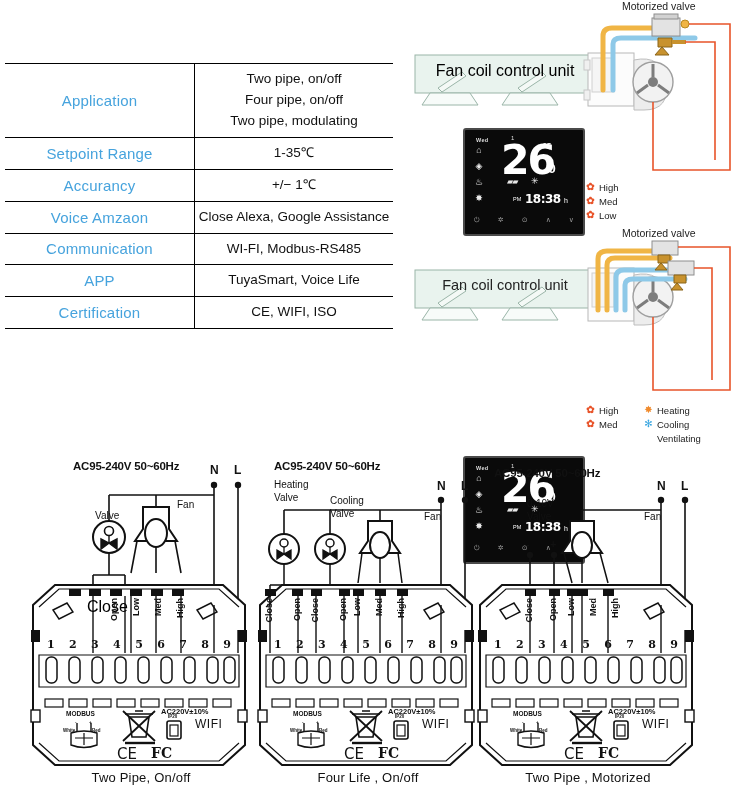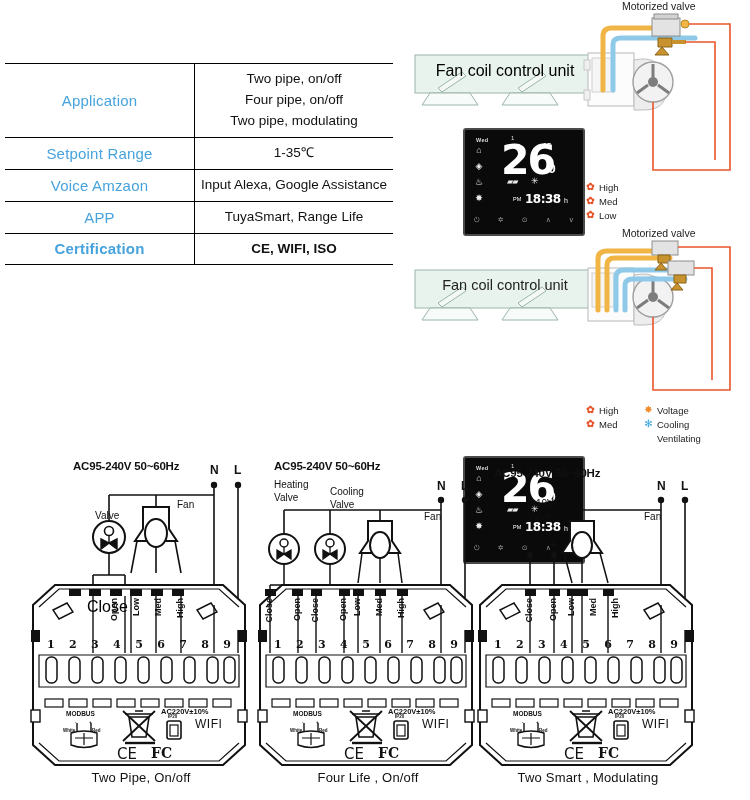--- a/index.html
+++ b/index.html
@@ -14,21 +14,21 @@
   #spec-table td{
     border-top:1.5px solid #000;border-bottom:1.5px solid #000;
     padding:5px 2px;text-align:center;vertical-align:middle;
   }
   #spec-table td.k{
     width:185px;color:#46a3dd;font-size:15px;
     border-right:1.5px solid #000;letter-spacing:.2px;
   }
   #spec-table td.v{color:#111;font-size:13.5px;line-height:1.55;}
   #spec-table tr td{border-bottom:none;}
-  #spec-table tr:last-child td{border-bottom:1.5px solid #000;font-weight:bold;}
+  #spec-table tr:last-child td{border-bottom:1.5px solid #000;}
   #spec-table tr td.k,#spec-table tr td.v{border-top:1.5px solid #000;}
   .vline{display:block;}
 
   
   .thermo{
     background:#0a0a0a;border:2px solid #4a4a4a;border-radius:3px;
     width:118px;height:104px;position:relative;color:#fff;
   }
   .t-day{position:absolute;left:11px;top:7px;font-size:5.5px;font-weight:bold;letter-spacing:.3px;color:#ddd;}
   .t-num{position:absolute;left:46px;top:5px;font-size:6px;color:#ddd;}
@@ -81,26 +81,34 @@
         <span class="vline">Two pipe, on/off</span>
         <span class="vline">Four pipe, on/off</span>
         <span class="vline">Two pipe, modulating</span>
       </td>
     </tr>
     <tr>
       <td class="k">Setpoint Range</td>
       <td class="v">1-35℃</td>
     </tr>
     <tr>
+      <td class="k">Accurancy</td>
+      <td class="v">+/−  1℃</td>
+    </tr>
+    <tr>
       <td class="k">Voice Amzaon</td>
-      <td class="v">Input Alexa, Google Assistance</td>
+      <td class="v">Close Alexa, Google Assistance</td>
+    </tr>
+    <tr>
+      <td class="k">Communication</td>
+      <td class="v">WI-FI, Modbus-RS485</td>
     </tr>
     <tr>
       <td class="k">APP</td>
-      <td class="v">TuyaSmart, Range Life</td>
+      <td class="v">TuyaSmart, Voice Life</td>
     </tr>
     <tr>
       <td class="k">Certification</td>
       <td class="v">CE, WIFI, ISO</td>
     </tr>
   </tbody>
 </table>
 
 <div class="abs" style="left:400px;top:0;width:350px;height:240px;">
   <svg width="350" height="240" viewBox="0 0 350 240">
@@ -249,21 +257,21 @@
     <span>High</span>
   </div>
   <div class="legend-row">
     <span class="lg-ico fan-ico">✿</span>
     <span>Med</span>
   </div>
 </div>
 <div class="abs legend" style="left:643px;top:403px;">
   <div class="legend-row">
     <span class="lg-ico heat-ico">✸</span>
-    <span>Voltage</span>
+    <span>Heating</span>
   </div>
   <div class="legend-row">
     <span class="lg-ico cool-ico">✻</span>
     <span>Cooling</span>
   </div>
   <div class="legend-row">
     <span class="lg-ico"></span>
     <span>Ventilating</span>
   </div>
 </div>
@@ -378,21 +386,21 @@
   <div class="abs wifi-t" style="left:170px;top:262px;">WIFI</div>
   <div class="abs ce-t" style="left:92px;top:290px;">CE</div>
   <div class="abs fc-t" style="left:126px;top:290px;">FC</div>
 
   <div class="abs wire-cap" style="left:0;top:315px;width:232px;">Two Pipe, On/off</div>
 </div>
 
 <div class="abs" style="left:252px;top:455px;width:240px;height:330px;">
   <div class="abs wd-title" style="left:22px;top:5px;">AC95-240V  50~60Hz</div>
   <div class="abs wd-lbl" style="left:22px;top:24px;width:58px;line-height:1.25;">Heating Valve</div>
-  <div class="abs wd-lbl" style="left:78px;top:31px;width:58px;line-height:1.25;">Cooling Valve</div>
+  <div class="abs wd-lbl" style="left:78px;top:40px;width:58px;line-height:1.25;">Cooling Valve</div>
   <div class="abs wd-lbl" style="left:172px;top:56px;">Fan</div>
   <div class="abs nl-t" style="left:185px;top:24px;">N</div>
   <div class="abs nl-t" style="left:209px;top:24px;">L</div>
 
   <svg width="240" height="330" viewBox="0 0 240 330" style="position:absolute;left:0;top:0;">
     <circle cx="189" cy="45" r="3.2" fill="#111"></circle>
     <circle cx="213" cy="45" r="3.2" fill="#111"></circle>
     <path d="M189 48 L189 150 M213 48 L213 175" stroke="#111" stroke-width="1.6" fill="none"></path>
     <path d="M32 55 L189 55" stroke="#111" stroke-width="1.6" fill="none"></path>
     <path d="M32 55 L32 84 M78 55 L78 84 M128 55 L128 66" stroke="#111" stroke-width="1.6" fill="none"></path>
@@ -591,14 +599,14 @@
   <div class="abs mb-s" style="left:50px;top:265px;">-</div>
   <div class="abs mb-s" style="left:64px;top:265px;">+</div>
   <div class="abs mb-s" style="left:38px;top:273px;">White</div>
   <div class="abs mb-s" style="left:67px;top:273px;">Red</div>
   <div class="abs ac-t" style="left:136px;top:252px;">AC220V±10%</div>
   <div class="abs ip-t" style="left:143px;top:259px;">IP20</div>
   <div class="abs wifi-t" style="left:170px;top:262px;">WIFI</div>
   <div class="abs ce-t" style="left:92px;top:290px;">CE</div>
   <div class="abs fc-t" style="left:126px;top:290px;">FC</div>
 
-  <div class="abs wire-cap" style="left:0;top:315px;width:232px;">Two Smart , Modulating</div>
+  <div class="abs wire-cap" style="left:0;top:315px;width:232px;">Two Pipe , Motorized</div>
 </div>
 
 </body></html>

